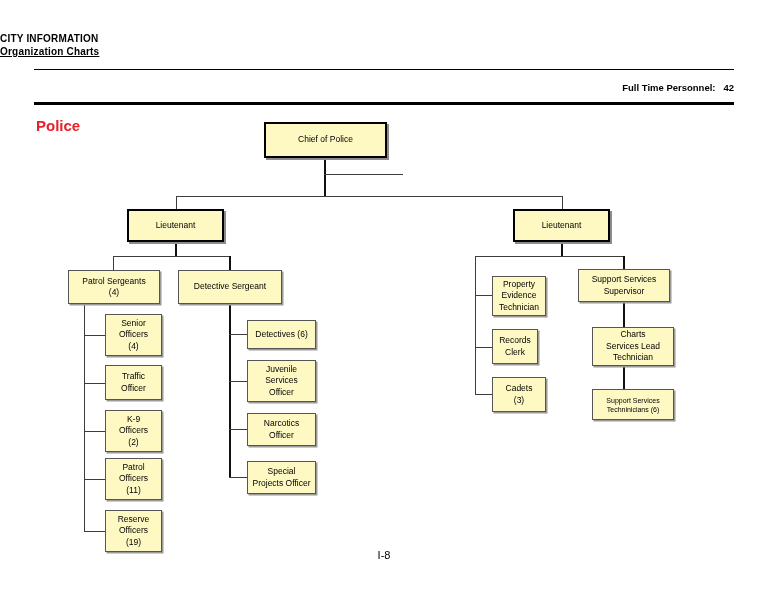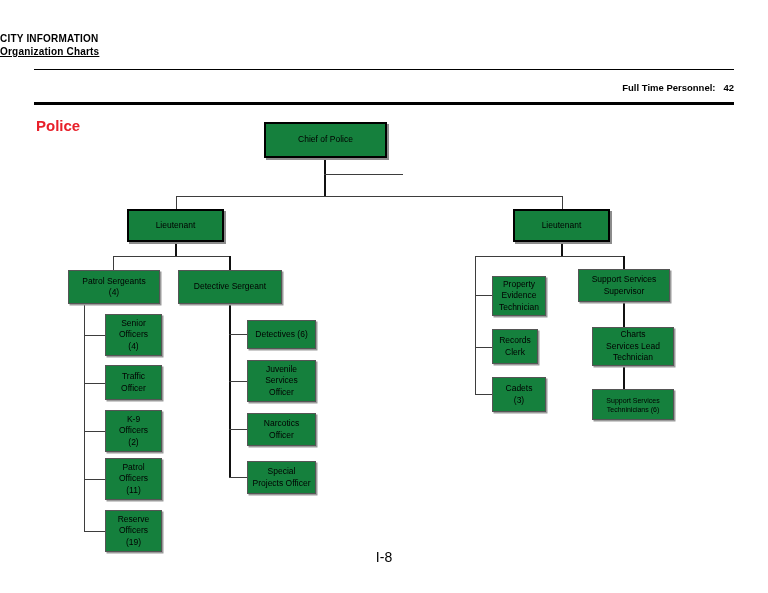--- a/index.html
+++ b/index.html
@@ -58,28 +58,28 @@
     color: #000000;
     white-space: pre;
   }
 
   #footer-page {
     position: absolute;
     left: 0;
     top: 549px;
     width: 768px;
     text-align: center;
-    font-size: 14px;
+    font-size: 11px;
   }
 
   
   .node {
     position: absolute;
     box-sizing: border-box;
-    background: #15803d;
+    background: #fef9c3;
     border: 1px solid #555555;
     display: flex;
     align-items: center;
     justify-content: center;
     text-align: center;
     font-size: 8.5px;
     line-height: 11.5px;
     color: #000000;
     box-shadow: 1.5px 1.5px 0 0 #9a9a9a;
     z-index: 2;

